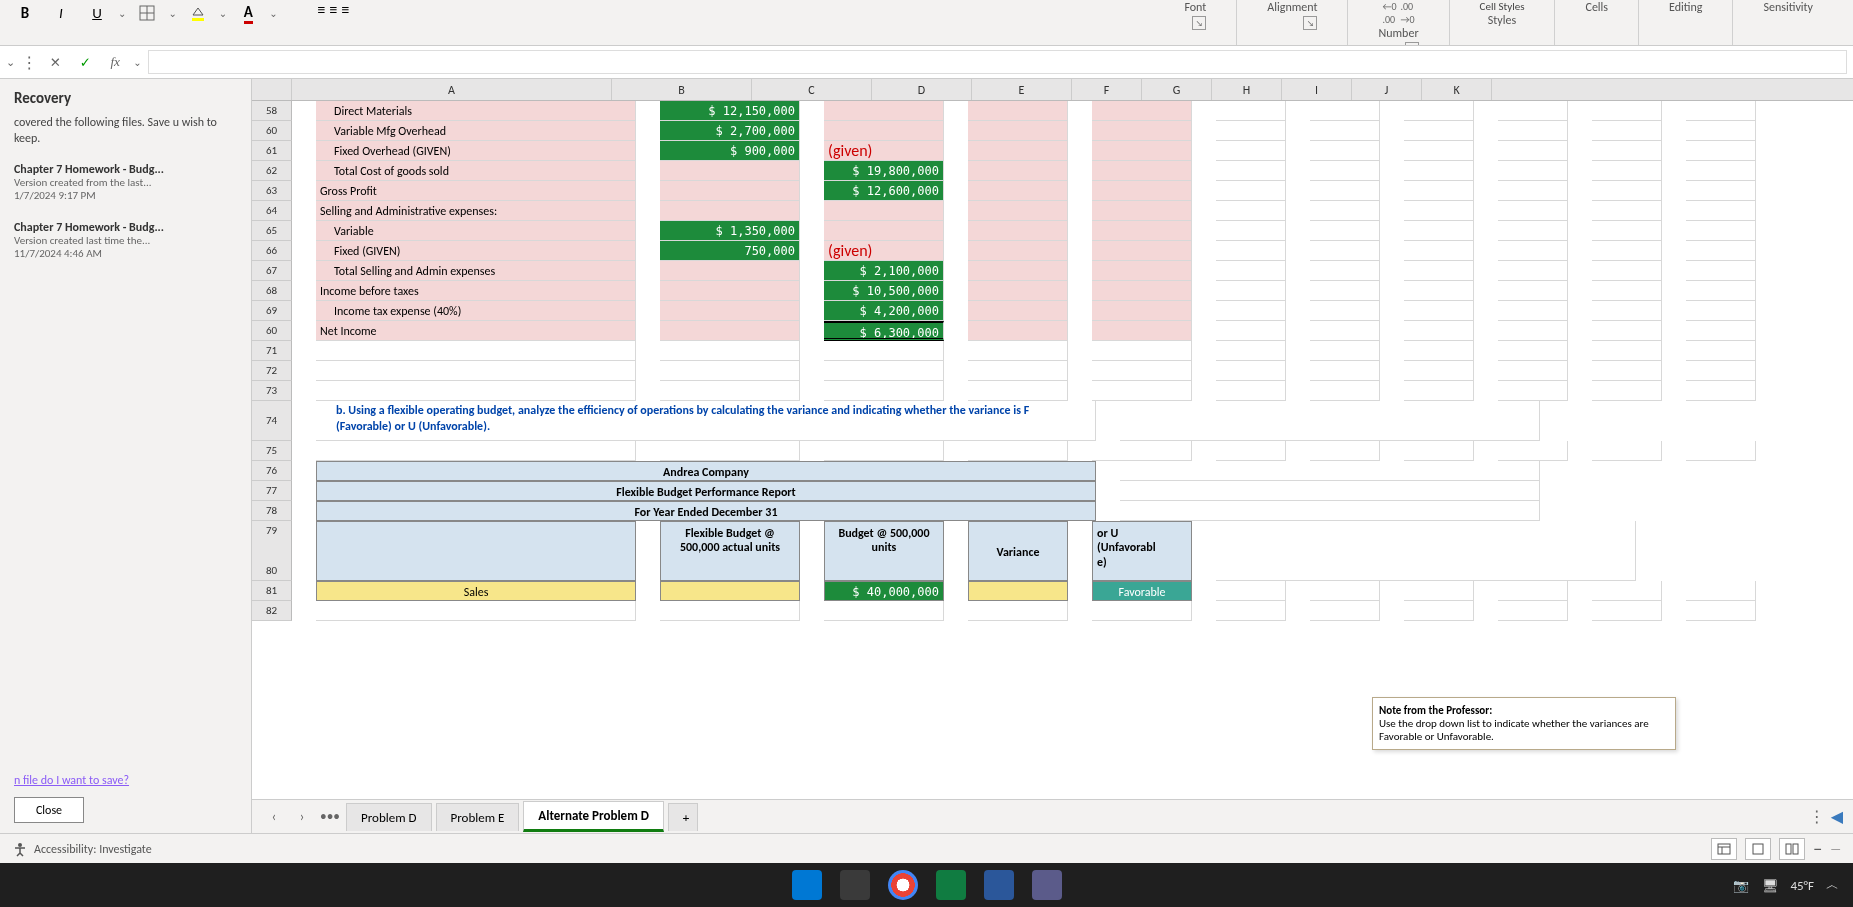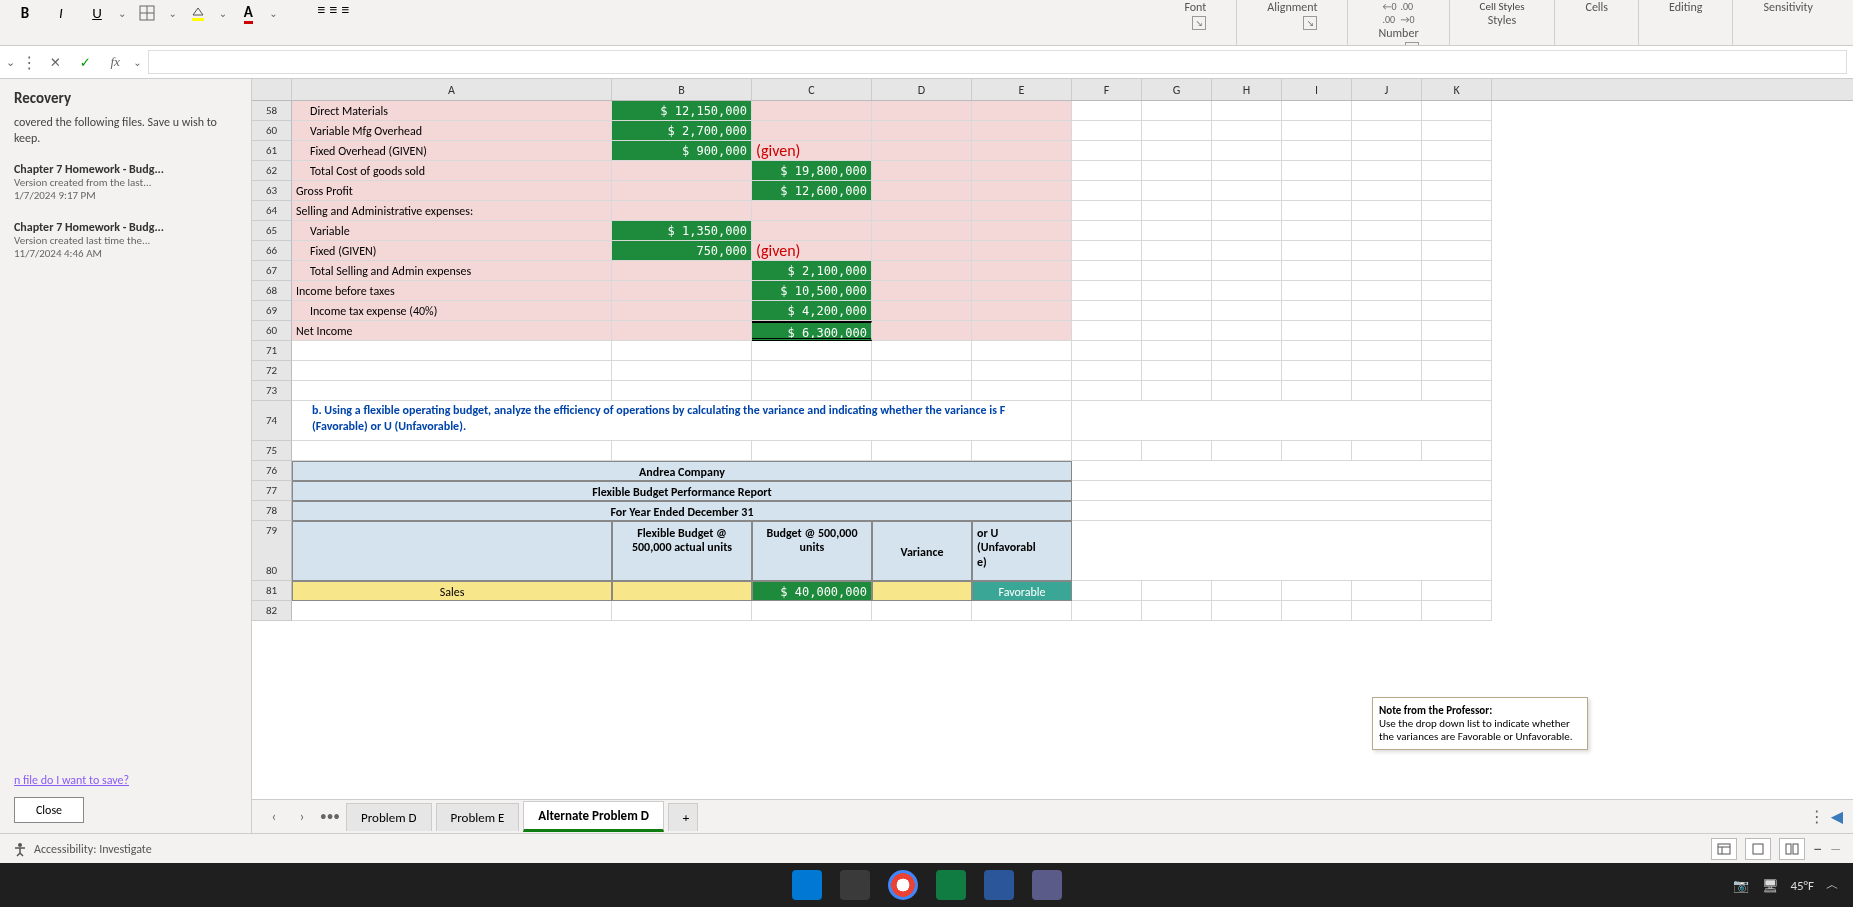--- a/index.html
+++ b/index.html
@@ -33,39 +33,39 @@
 .rec-item .rd { font-size:11px; color:#666; }
 .recovery .q { color:#8b5cf6; font-size:12px; margin-top:auto; text-decoration:underline; }
 .close-btn { margin-top:10px; width:70px; height:26px; background:#fff; border:1px solid #888; font-size:12px; }
 
 
 .sheet-wrap { flex:1; display:flex; flex-direction:column; background:#fff; }
 .col-headers { display:flex; height:22px; background:#e7e6e6; border-bottom:1px solid #bbb; }
 .ch { border-right:1px solid #ccc; text-align:center; font-size:12px; line-height:22px; color:#333; }
 .ch-row { width:40px; background:#e7e6e6; }
 .grid { flex:1; overflow:auto; }
-.row { display:flex; height:20px; }
+.row { display:flex; height:20px;gap:24px; }
 .rh { width:40px; background:#e7e6e6; border-right:1px solid #bbb; border-bottom:1px solid #ccc; text-align:center; font-size:11px; line-height:20px; color:#333; }
 .cell { border-right:1px solid #d8d8d8; border-bottom:1px solid #d8d8d8; font-size:12px; padding:0 4px; line-height:20px; white-space:nowrap; overflow:hidden; }
 
 .cA{width:320px;} .cB{width:140px;} .cC{width:120px;} .cD{width:100px;} .cE{width:100px;} .cF{width:70px;} .cG{width:70px;} .cH{width:70px;} .cI{width:70px;} .cJ{width:70px;} .cK{width:70px;}
 
 .pink{background:#f4d7d7;}
 .green-cell{background:#1d8b3b; color:#fff; text-align:right; font-family:"Consolas",monospace;}
 .given{color:#c00; font-size:16px;}
 .center{text-align:center;}
 .bold{font-weight:700;}
 .blue-head{background:#d5e3ef;}
 .yellow-row{background:#f7e68a;text-align:center;}
 .teal{background:#3aa695;color:#fff;}
 .indent{padding-left:18px;}
 
 .blue-instr{color:#0044aa; font-weight:700;}
 
-.note-box{position:absolute; left:1120px; top:618px; width:216px; background:#fff; border:1px solid #b8a98a; box-shadow:2px 2px 4px rgba(0,0,0,.15); padding:6px; font-size:11px;}
+.note-box{position:absolute; left:1120px; top:618px; width:304px; background:#fff; border:1px solid #b8a98a; box-shadow:2px 2px 4px rgba(0,0,0,.15); padding:6px; font-size:11px;}
 .note-box .nt{font-weight:700;}
 
 
 .sheet-tabs { height:34px; background:#f3f2f1; border-top:1px solid #ccc; display:flex; align-items:center; padding:0 10px; gap:4px;}
 .st-nav { width:24px; height:24px; border:none; background:transparent; color:#666;}
 .tab { padding:6px 14px; font-size:13px; background:#e7e6e6; border:1px solid #ccc; border-bottom:none; cursor:pointer;}
 .tab.active { background:#fff; border-bottom:3px solid #107c10; font-weight:600;}
 .tab-add{width:26px;text-align:center;}
 
 .status-bar{height:30px; background:#f3f2f1; border-top:1px solid #ccc; display:flex; align-items:center; padding:0 12px; font-size:12px; color:#555;}

